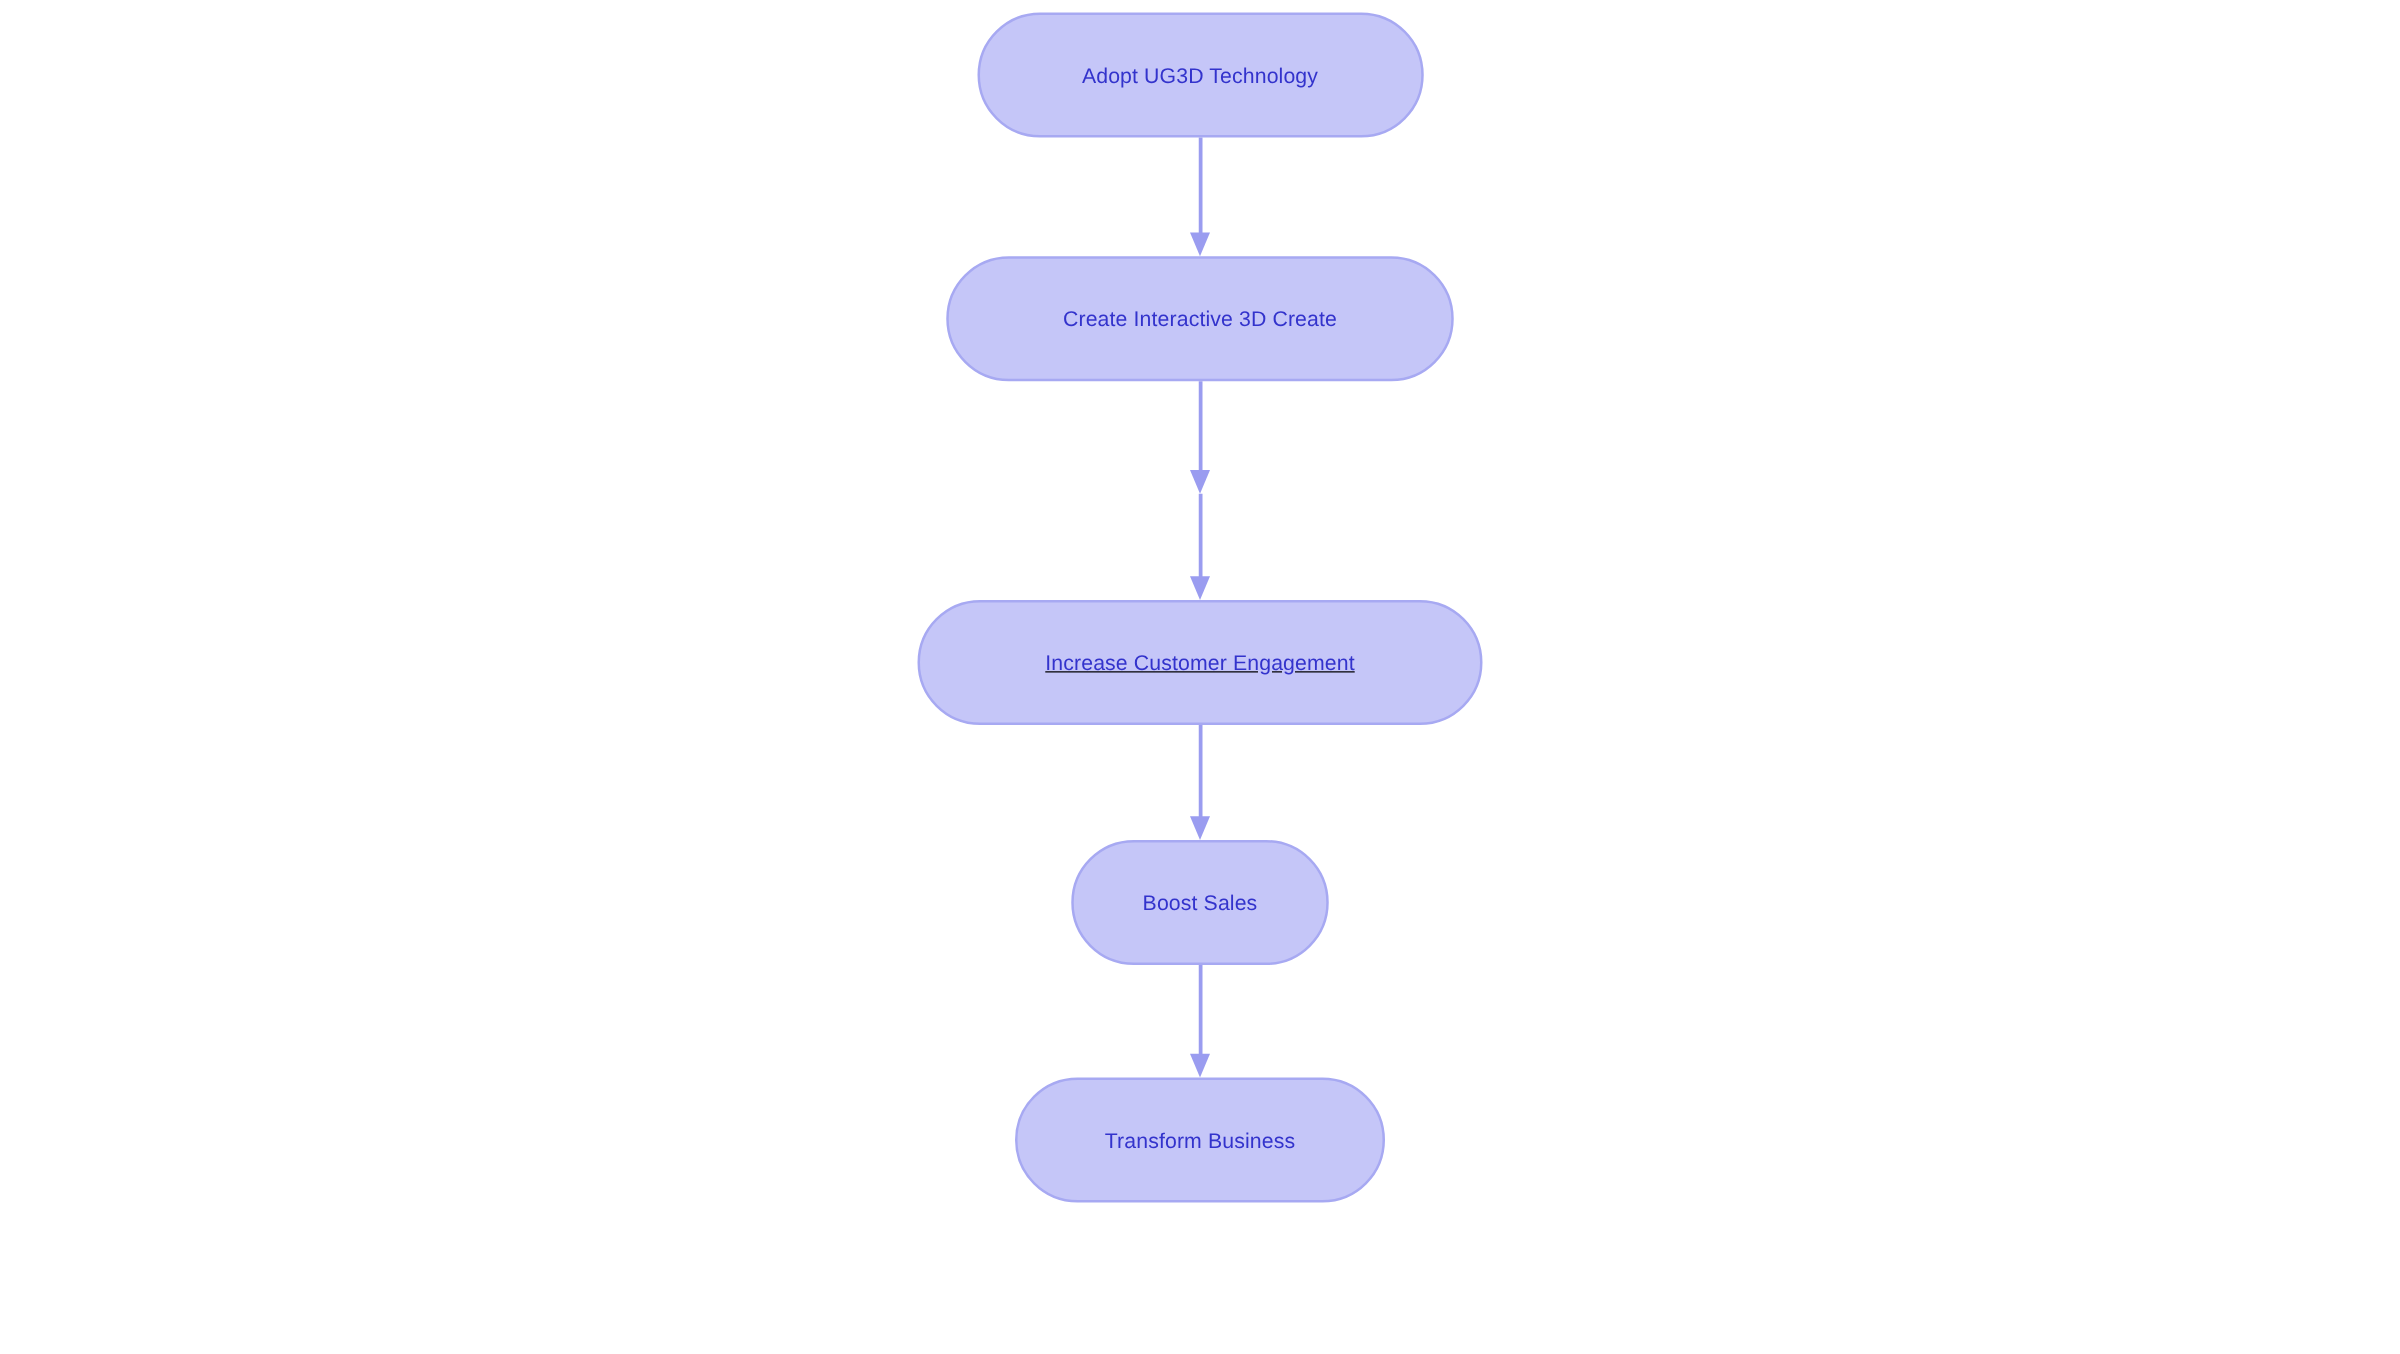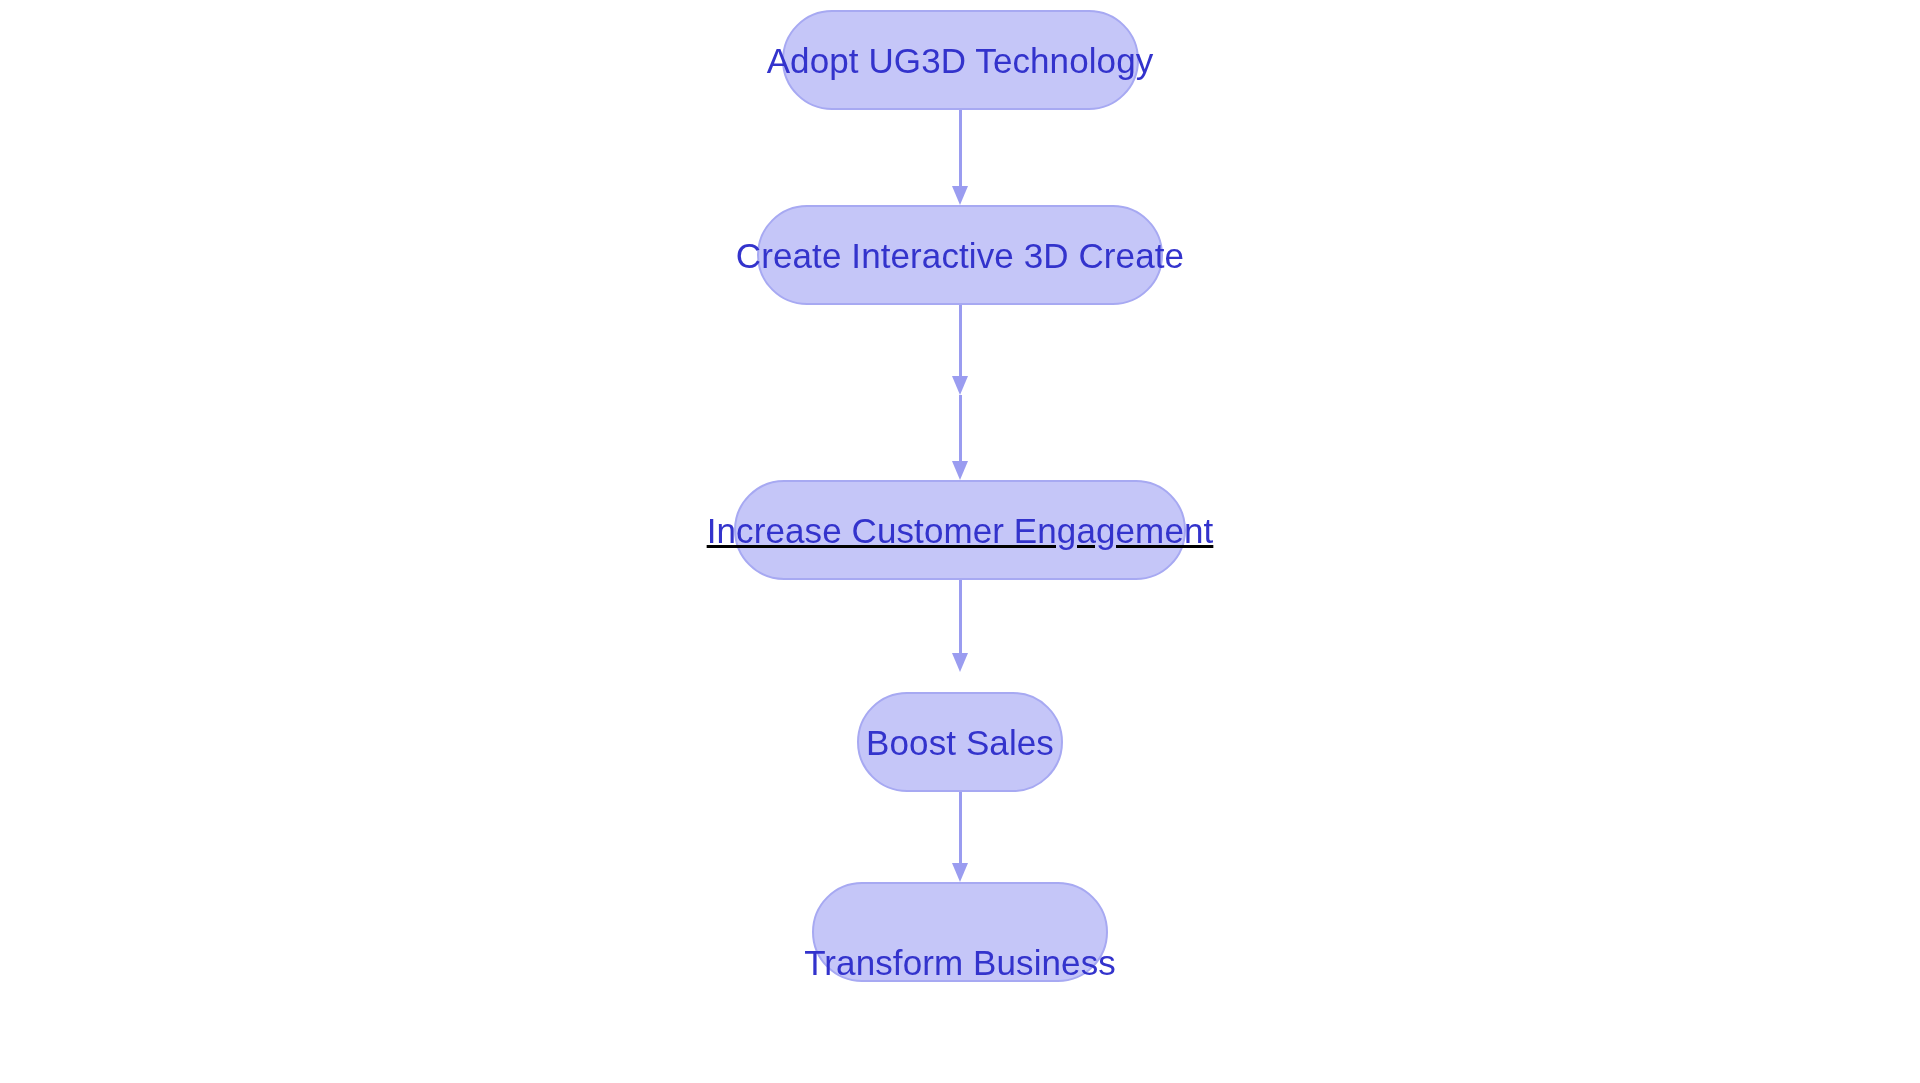--- a/index.html
+++ b/index.html
@@ -42,35 +42,35 @@
     border-radius: 999px;
     display: flex;
     align-items: center;
     justify-content: center;
     padding: 0 40px;
     height: 100px;
     flex: 0 0 auto;
   }
   .flow-node .node-label {
     color: #3333cc;
-    font-size: 35px;
+    font-size: 17px;
     line-height: 1;
     letter-spacing: 0.1px;
     white-space: nowrap;
     font-weight: 400;
     text-align: center;
   }
 
   
   .node-w1 { width: 357px; }
   .node-w2 { width: 406px; }
   .node-w3 { width: 497px; }
   .node-w4 { width: 452px; text-decoration: underline; }
-  .node-w5 { width: 206px; margin-top: 20px; }
-  .node-w6 { width: 296px; align-items: flex-end; }
+  .node-w5 { width: 206px; }
+  .node-w6 { width: 296px; }
 
   
   .flow-connector {
     position: relative;
     width: 20px;
     flex: 0 0 auto;
     display: flex;
     flex-direction: column;
     align-items: center;
   }

